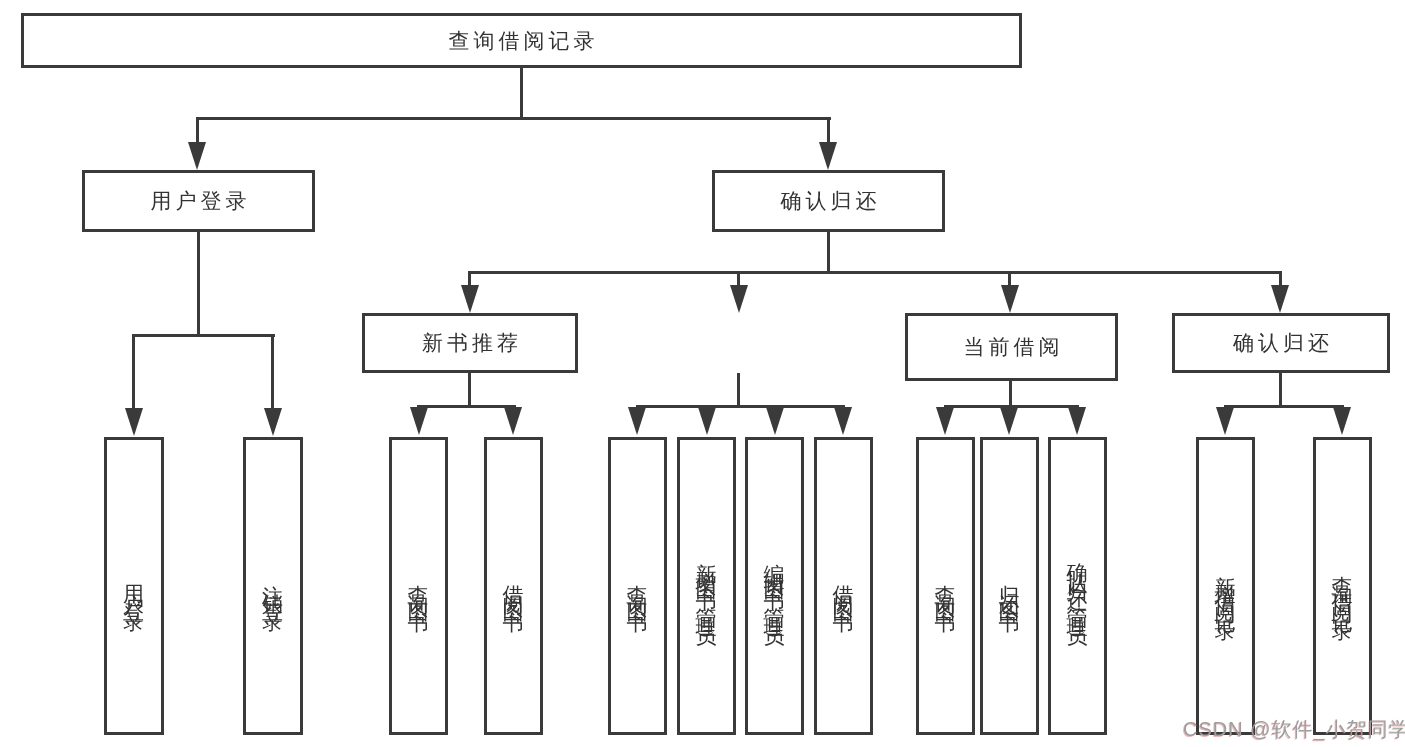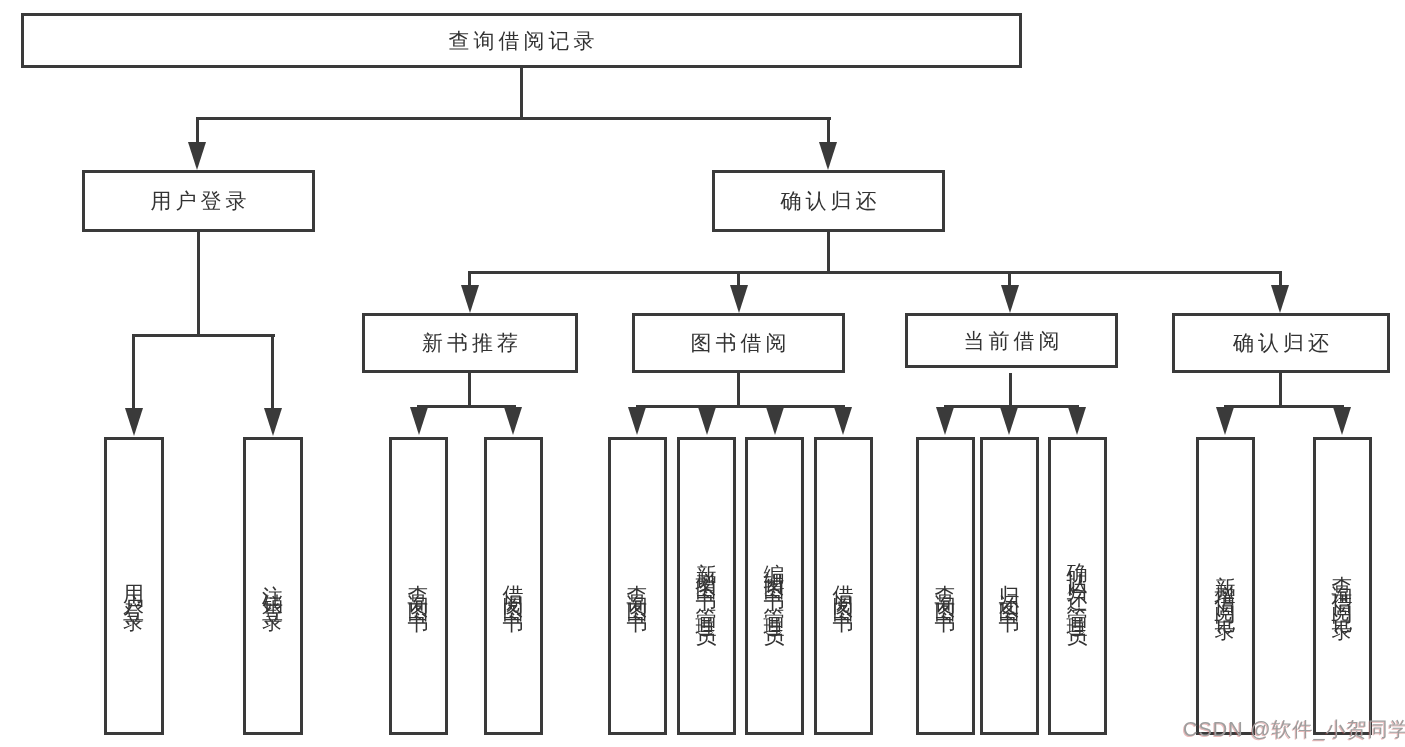--- a/index.html
+++ b/index.html
@@ -96,24 +96,21 @@
   <div class="box" style="left:82px; top:170px; width:233px; height:62px;">
     <span>用户登录</span>
   </div>
   <div class="box" style="left:712px; top:170px; width:233px; height:62px;">
     <span>确认归还</span>
   </div>
 
   <div class="box" style="left:362px; top:313px; width:216px; height:60px;">
     <span>新书推荐</span>
   </div>
-  <div class="box" style="left:632px; top:313px; width:213px; height:60px;">
-    <span>图书借阅</span>
-  </div>
-  <div class="box" style="left:905px; top:313px; width:213px; height:55px;">
+  <div class="box" style="left:905px; top:313px; width:213px; height:68px;">
     <span>当前借阅</span>
   </div>
   <div class="box" style="left:1172px; top:313px; width:218px; height:60px;">
     <span>确认归还</span>
   </div>
 
   <div class="leaf" style="left:104px; top:437px; width:60px; height:298px;">
     <span class="vtext">用户登录</span>
   </div>
   <div class="leaf" style="left:243px; top:437px; width:60px; height:298px;">

